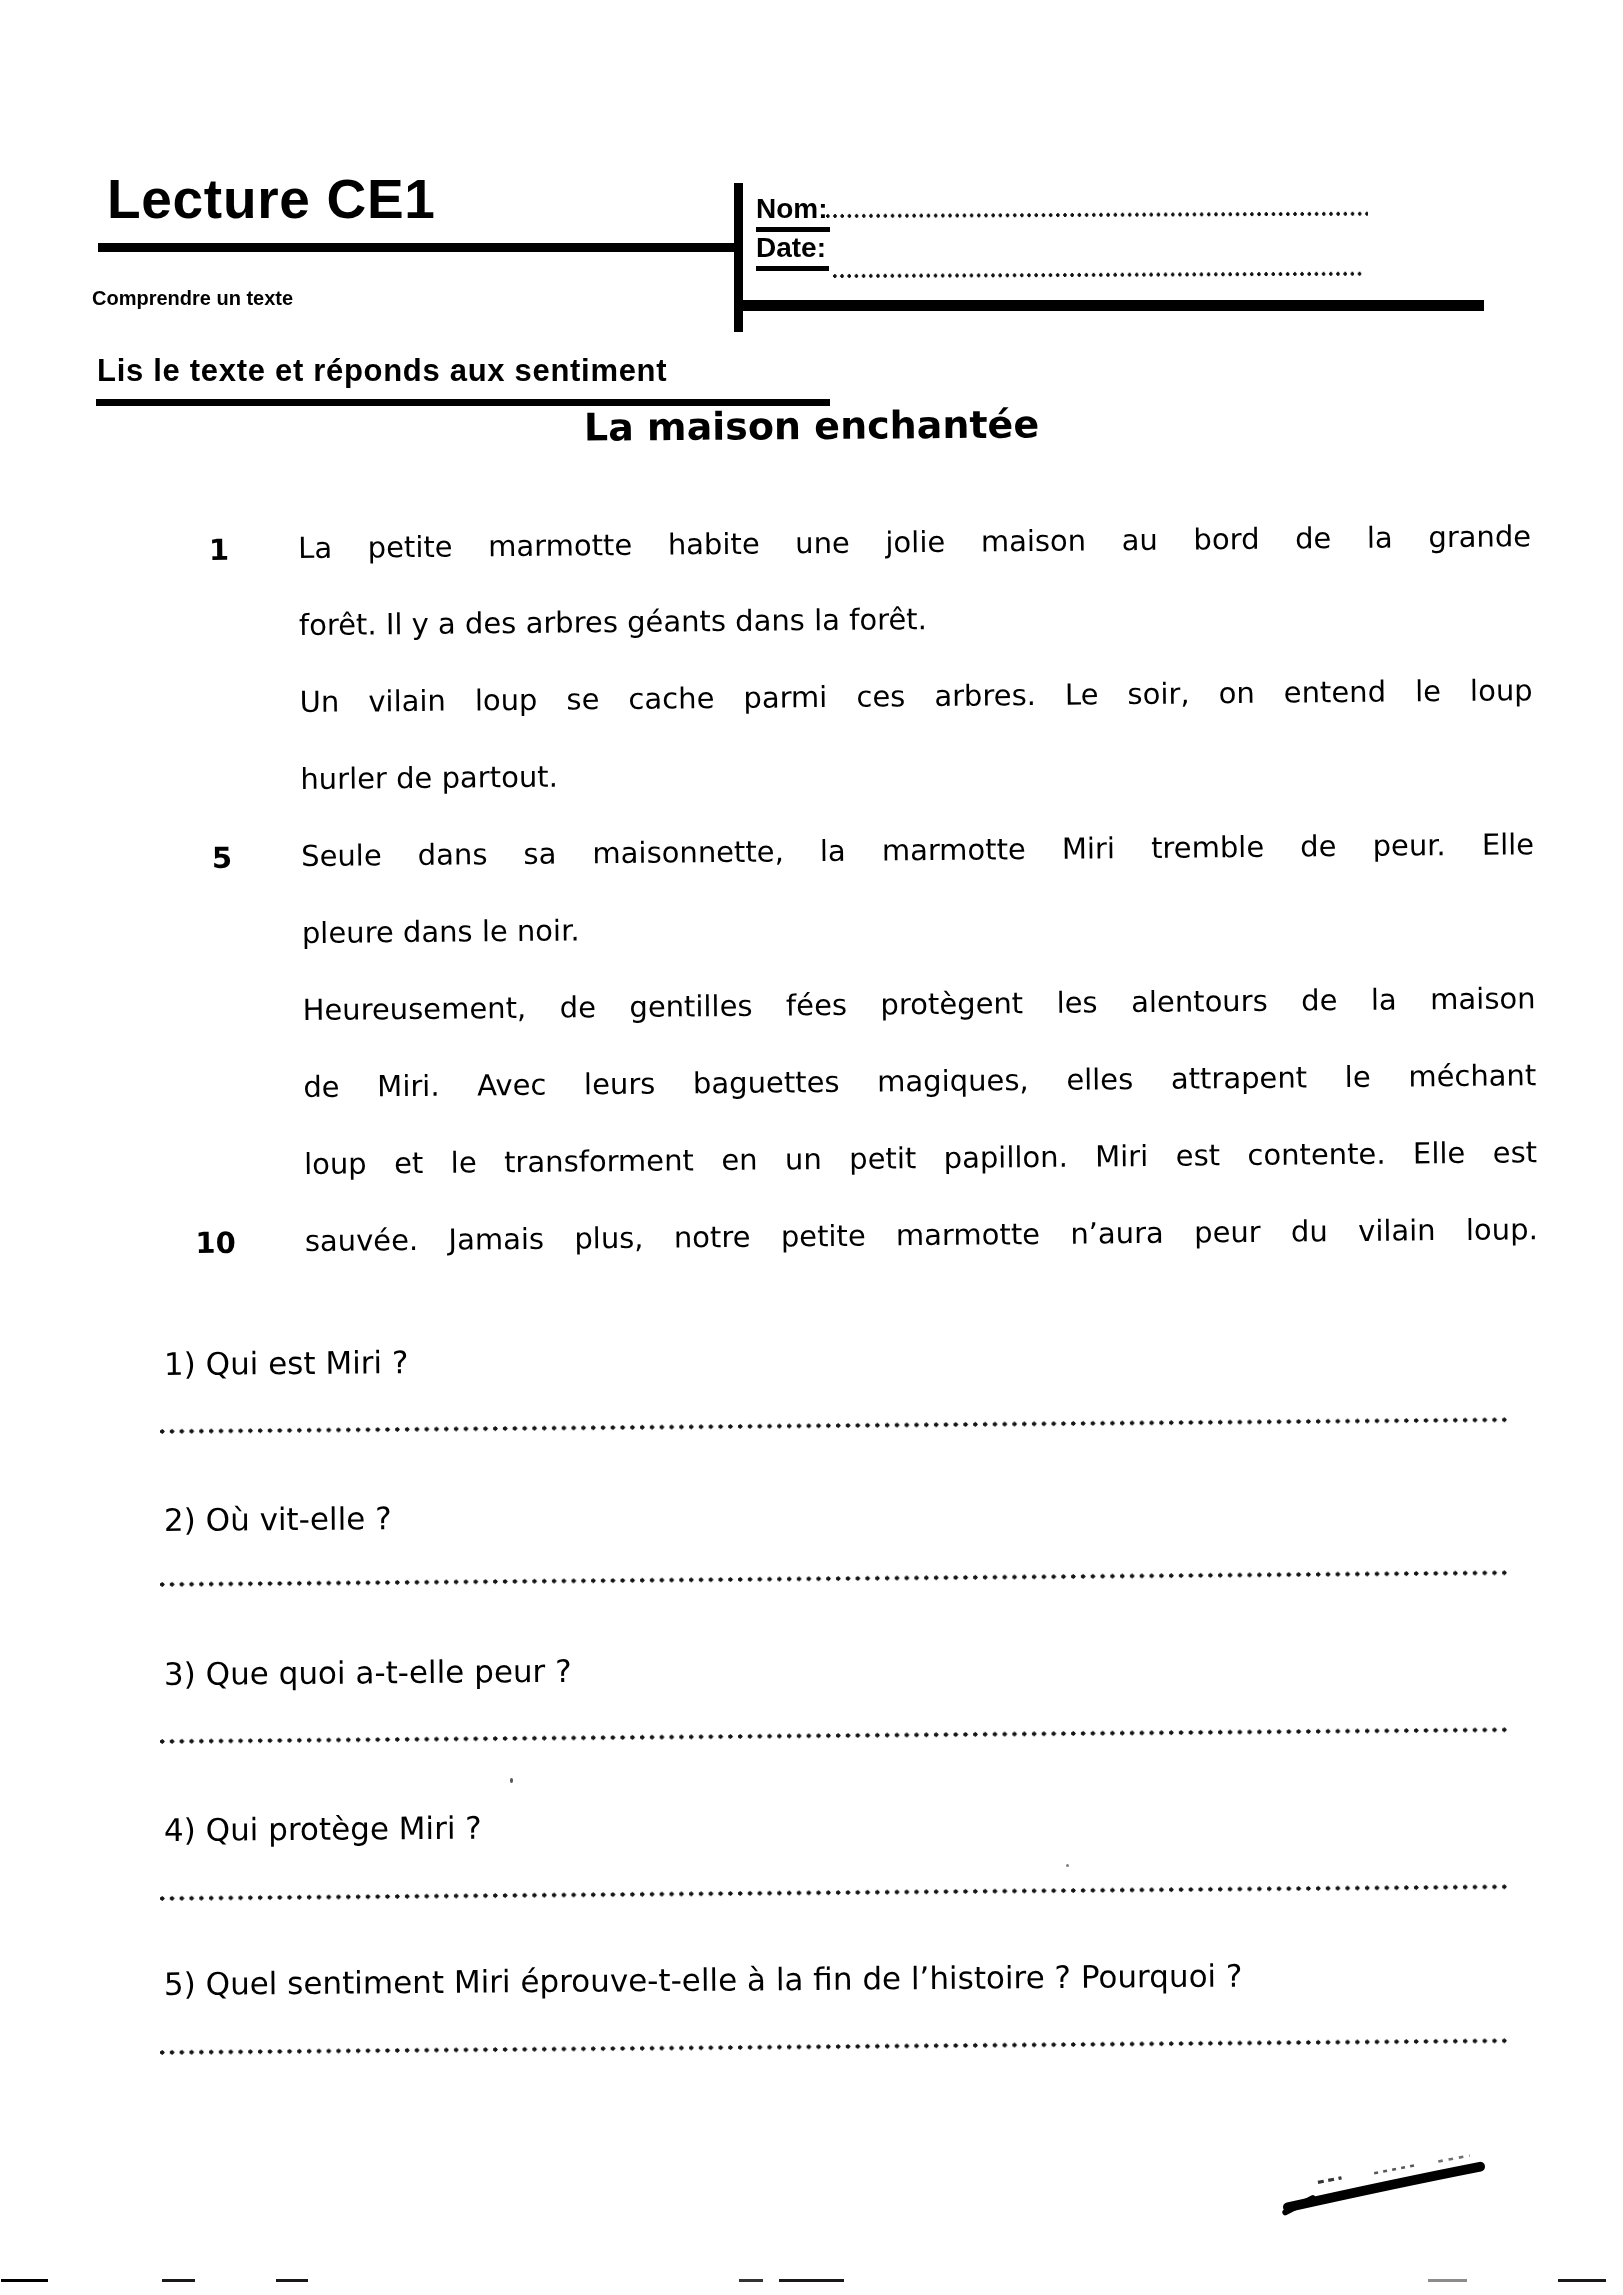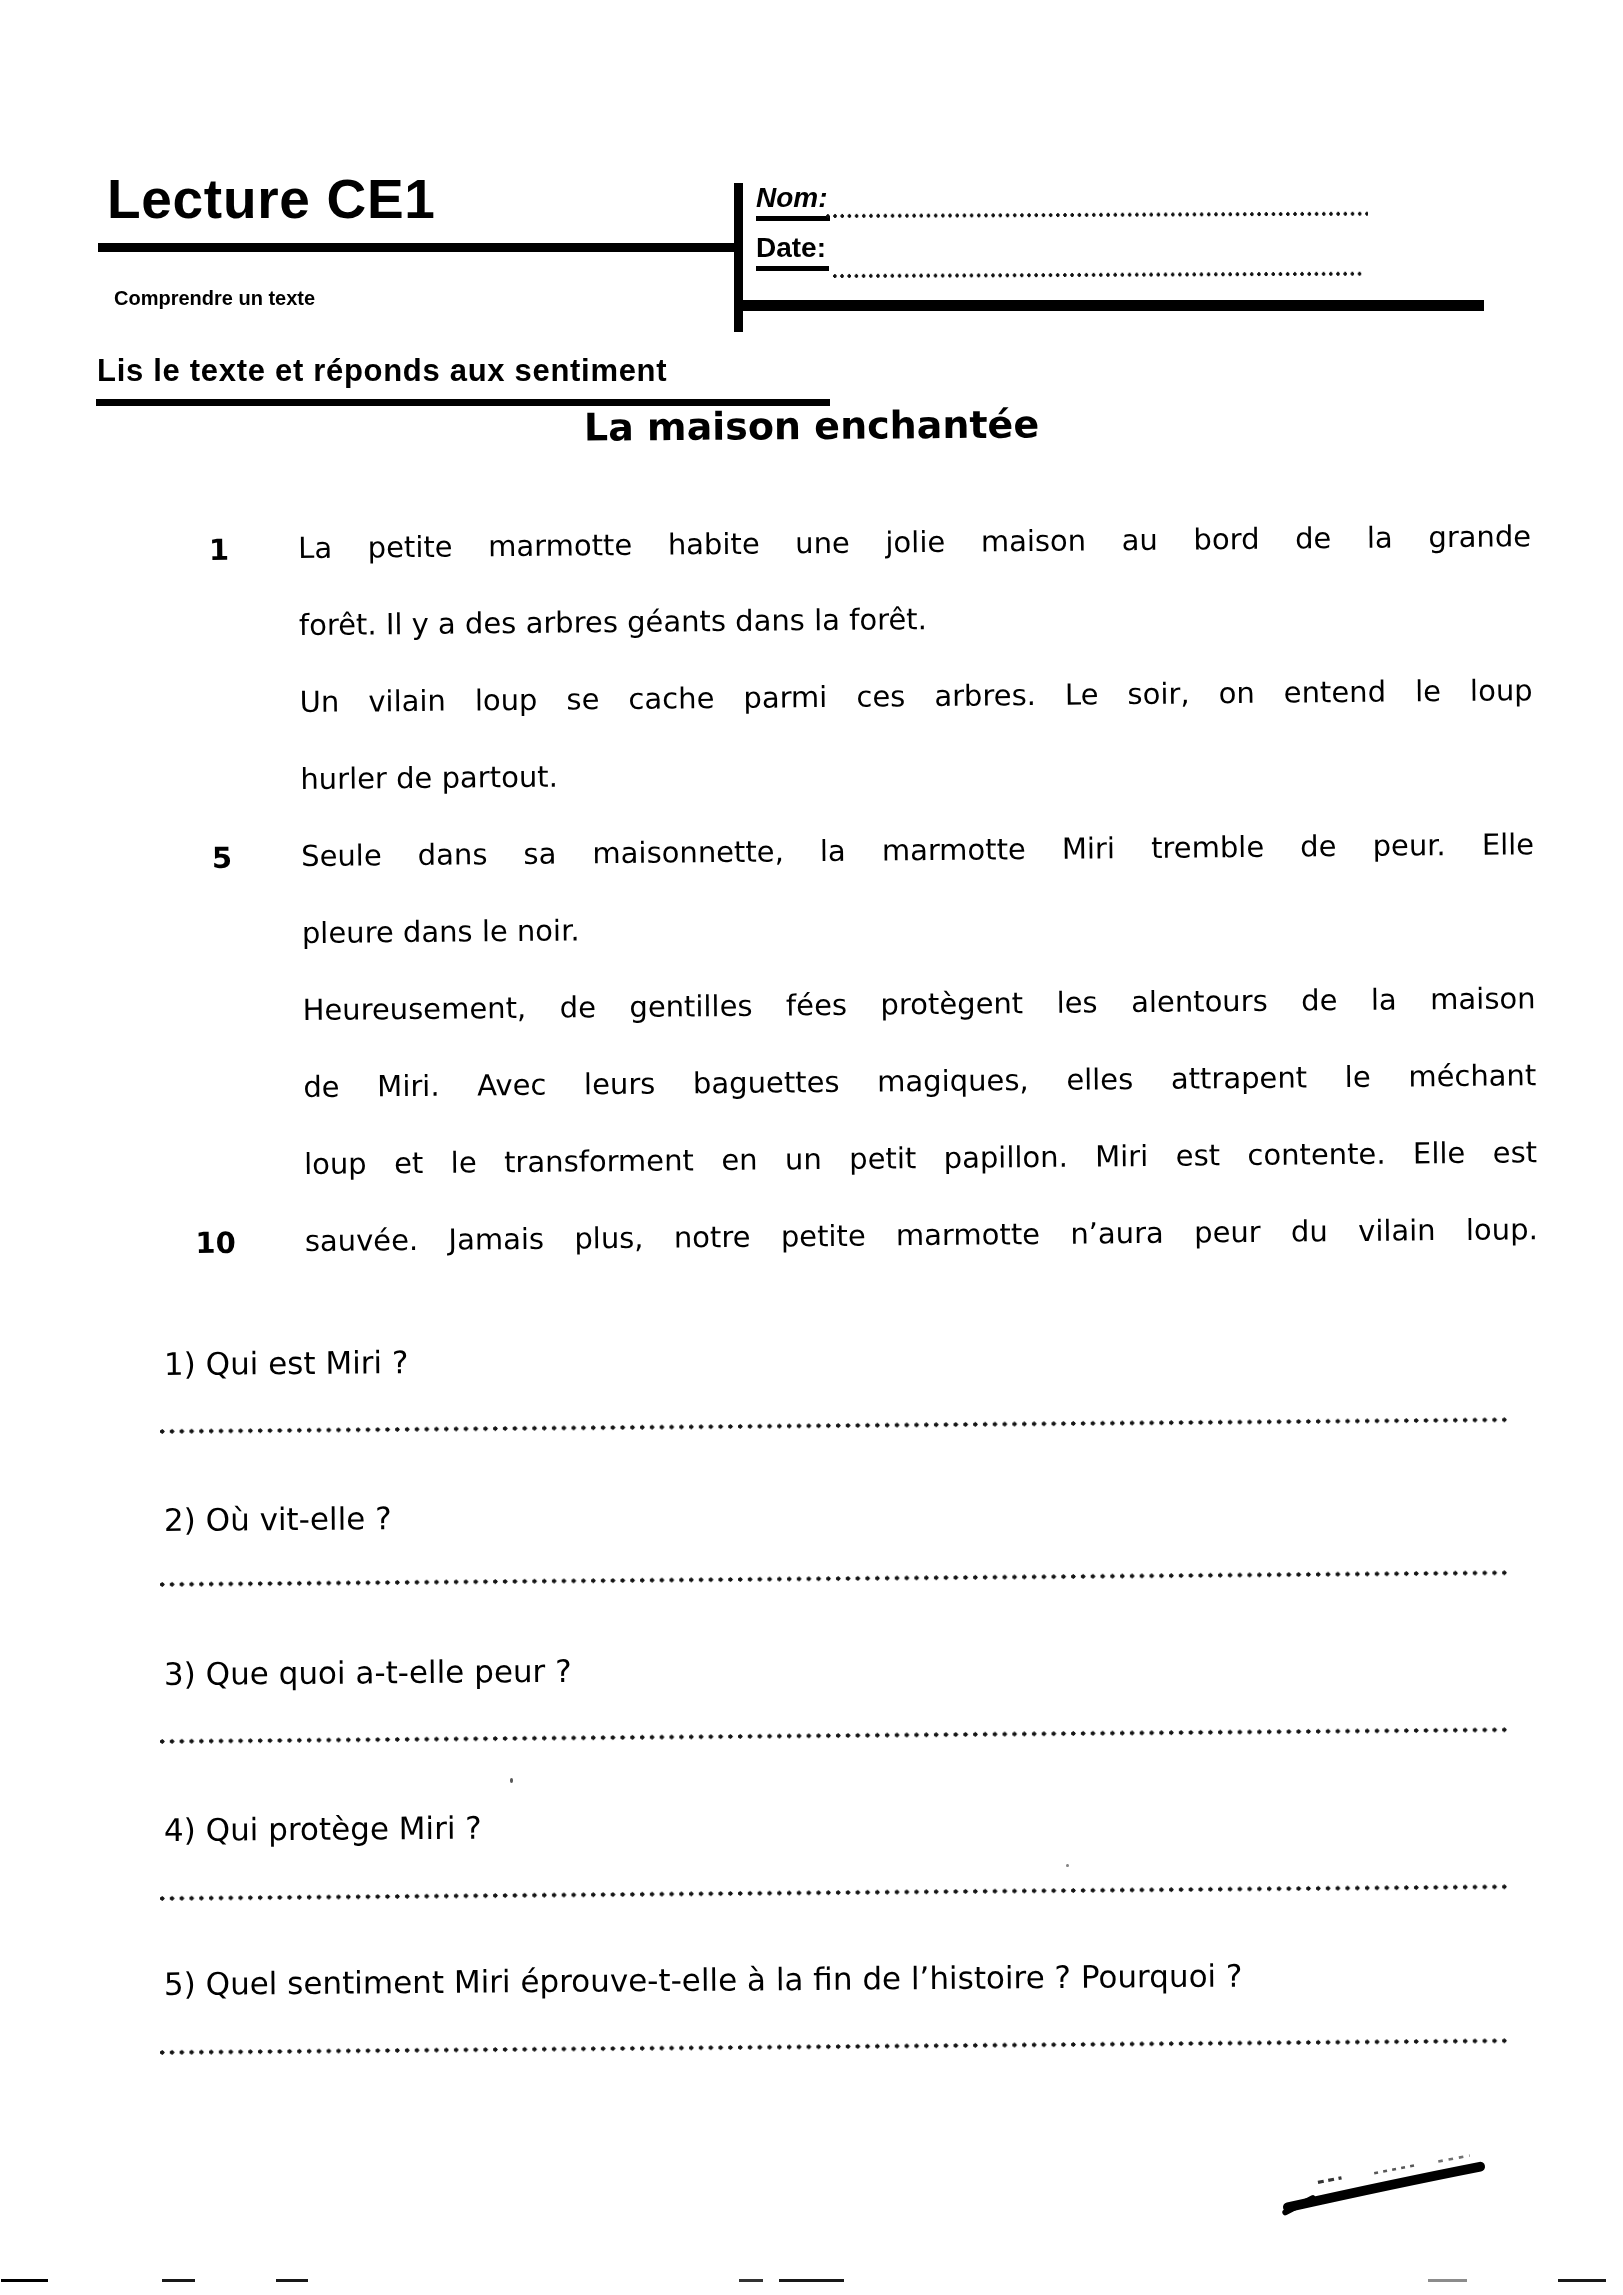--- a/index.html
+++ b/index.html
@@ -13,32 +13,32 @@
   }
   .hline{position:absolute;background:#000;}
   
   .course{
     position:absolute;left:107px;top:167px;
     font-family:"Liberation Sans",sans-serif;
     font-weight:700;font-size:55px;letter-spacing:0.7px;color:#000;
   }
   .course-underline{left:98px;top:243px;width:638px;height:9.2px;}
   .subtitle{
-    position:absolute;left:114px;top:287px;
+    position:absolute;left:92px;top:287px;
     font-family:"Liberation Sans",sans-serif;
     font-weight:700;font-size:20px;color:#000;
   }
   .vline{position:absolute;left:734px;top:183px;width:8.5px;height:149px;background:#000;}
   .field-label{
     position:absolute;left:756px;
     font-family:"Liberation Sans",sans-serif;
     font-weight:700;font-size:28px;color:#000;
     border-bottom:5.2px solid #000;padding:0 2.6px 2px 0;
   }
-  .nom-label{top:182px;font-style:italic;}
+  .nom-label{top:193px;}
   .date-label{top:232px;}
   .dotted{
     position:absolute;height:3.9px;
     background-image:radial-gradient(circle at 2px 2px,#111 1.6px,rgba(0,0,0,0) 1.9px);
     background-size:7.2px 3.9px;background-repeat:repeat-x;
   }
   .nom-dotted{left:826px;top:214px;width:542px;transform:rotate(-0.25deg);transform-origin:left center;}
   .date-dotted{left:833px;top:274px;width:530px;transform:rotate(-0.25deg);transform-origin:left center;}
   .header-bottom{left:734px;top:300px;width:750px;height:10.5px;}
   .instruction{

